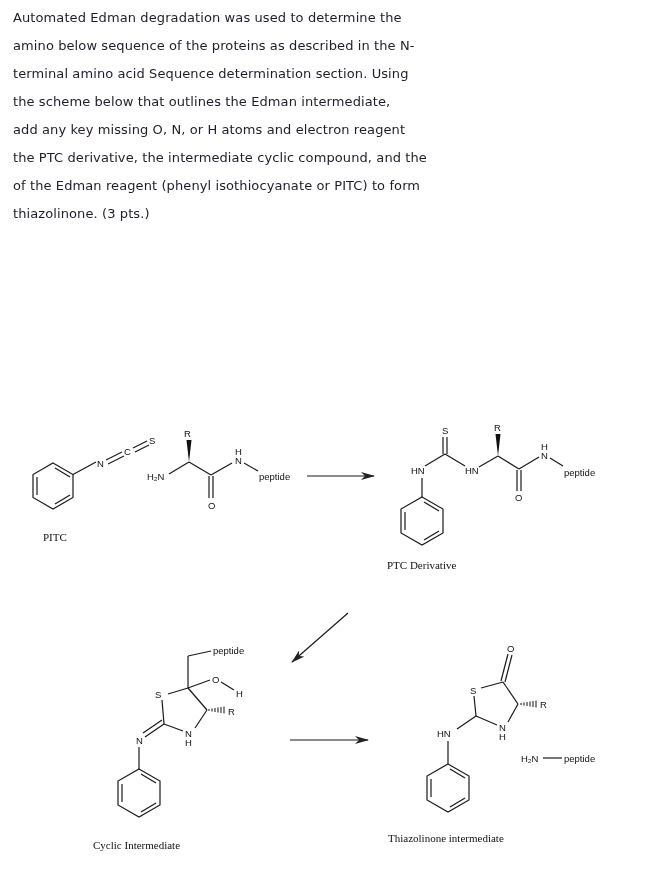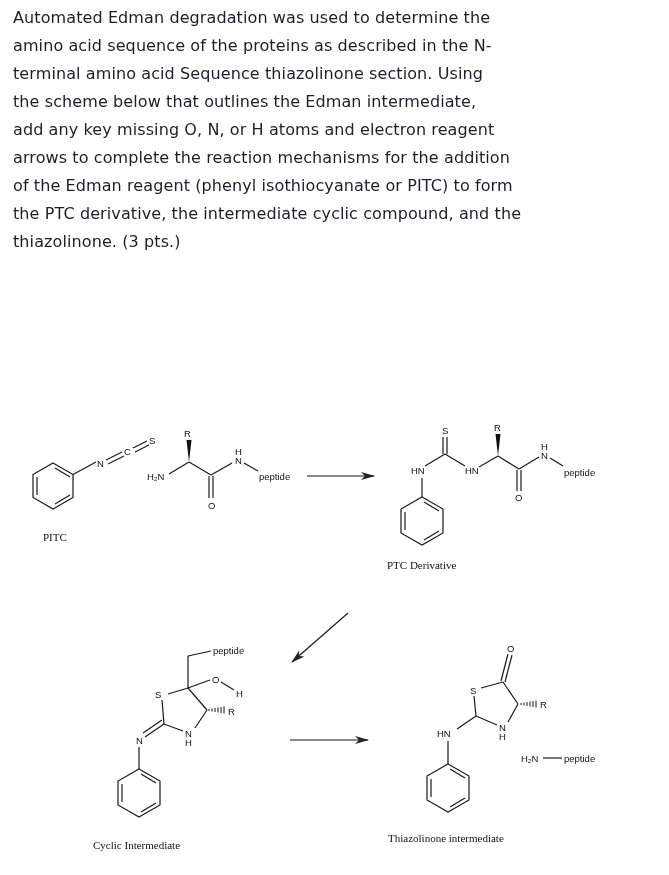--- a/index.html
+++ b/index.html
@@ -1,39 +1,38 @@
 <!DOCTYPE html>
 <html><head>
 <meta charset="utf-8">
 <style>
   html, body { margin: 0; padding: 0; background: #ffffff; }
   body { width: 669px; height: 875px; position: relative; overflow: hidden; }
   .question {
     position: absolute; left: 13px; top: 4px; width: 650px;
-    font-family: "DejaVu Sans", sans-serif; font-size: 16px; line-height: 28px;
+    font-family: "DejaVu Sans", sans-serif; font-size: 13px; line-height: 28px;
     color: #231a2b; letter-spacing: 0.1px;
   }
   .question span { display: block; white-space: nowrap; }
   svg { position: absolute; left: 0; top: 0; }
   .lbl { font-family: "Liberation Serif", serif; font-size: 11px; fill: #111; }
   .atom { font-family: "Liberation Sans", sans-serif; font-size: 9.5px; fill: #111; }
   .b { stroke: #1a1a1a; stroke-width: 1.2; fill: none; }
 </style>
 </head>
 <body>
 
 <div class="question">
   <span>Automated Edman degradation was used to determine the</span>
-  <span>amino acid sequence of the proteins as described in the N-</span>
-  <span>terminal amino acid Sequence thiazolinone section. Using</span>
+  <span>amino below sequence of the proteins as described in the N-</span>
+  <span>terminal amino acid Sequence determination section. Using</span>
   <span>the scheme below that outlines the Edman intermediate,</span>
   <span>add any key missing O, N, or H atoms and electron reagent</span>
-  <span>arrows to complete the reaction mechanisms for the addition</span>
+  <span>the PTC derivative, the intermediate cyclic compound, and the</span>
   <span>of the Edman reagent (phenyl isothiocyanate or PITC) to form</span>
-  <span>the PTC derivative, the intermediate cyclic compound, and the</span>
   <span>thiazolinone. (3 pts.)</span>
 </div>
 
 <svg width="669" height="875" viewBox="0 0 669 875">
   <defs>
     <marker id="ah" markerWidth="14" markerHeight="8" refX="13" refY="4" orient="auto" markerUnits="userSpaceOnUse">
       <path d="M0,0 L14,4 L0,8 L4,4 Z" fill="#222"></path>
     </marker>
   </defs>
 

